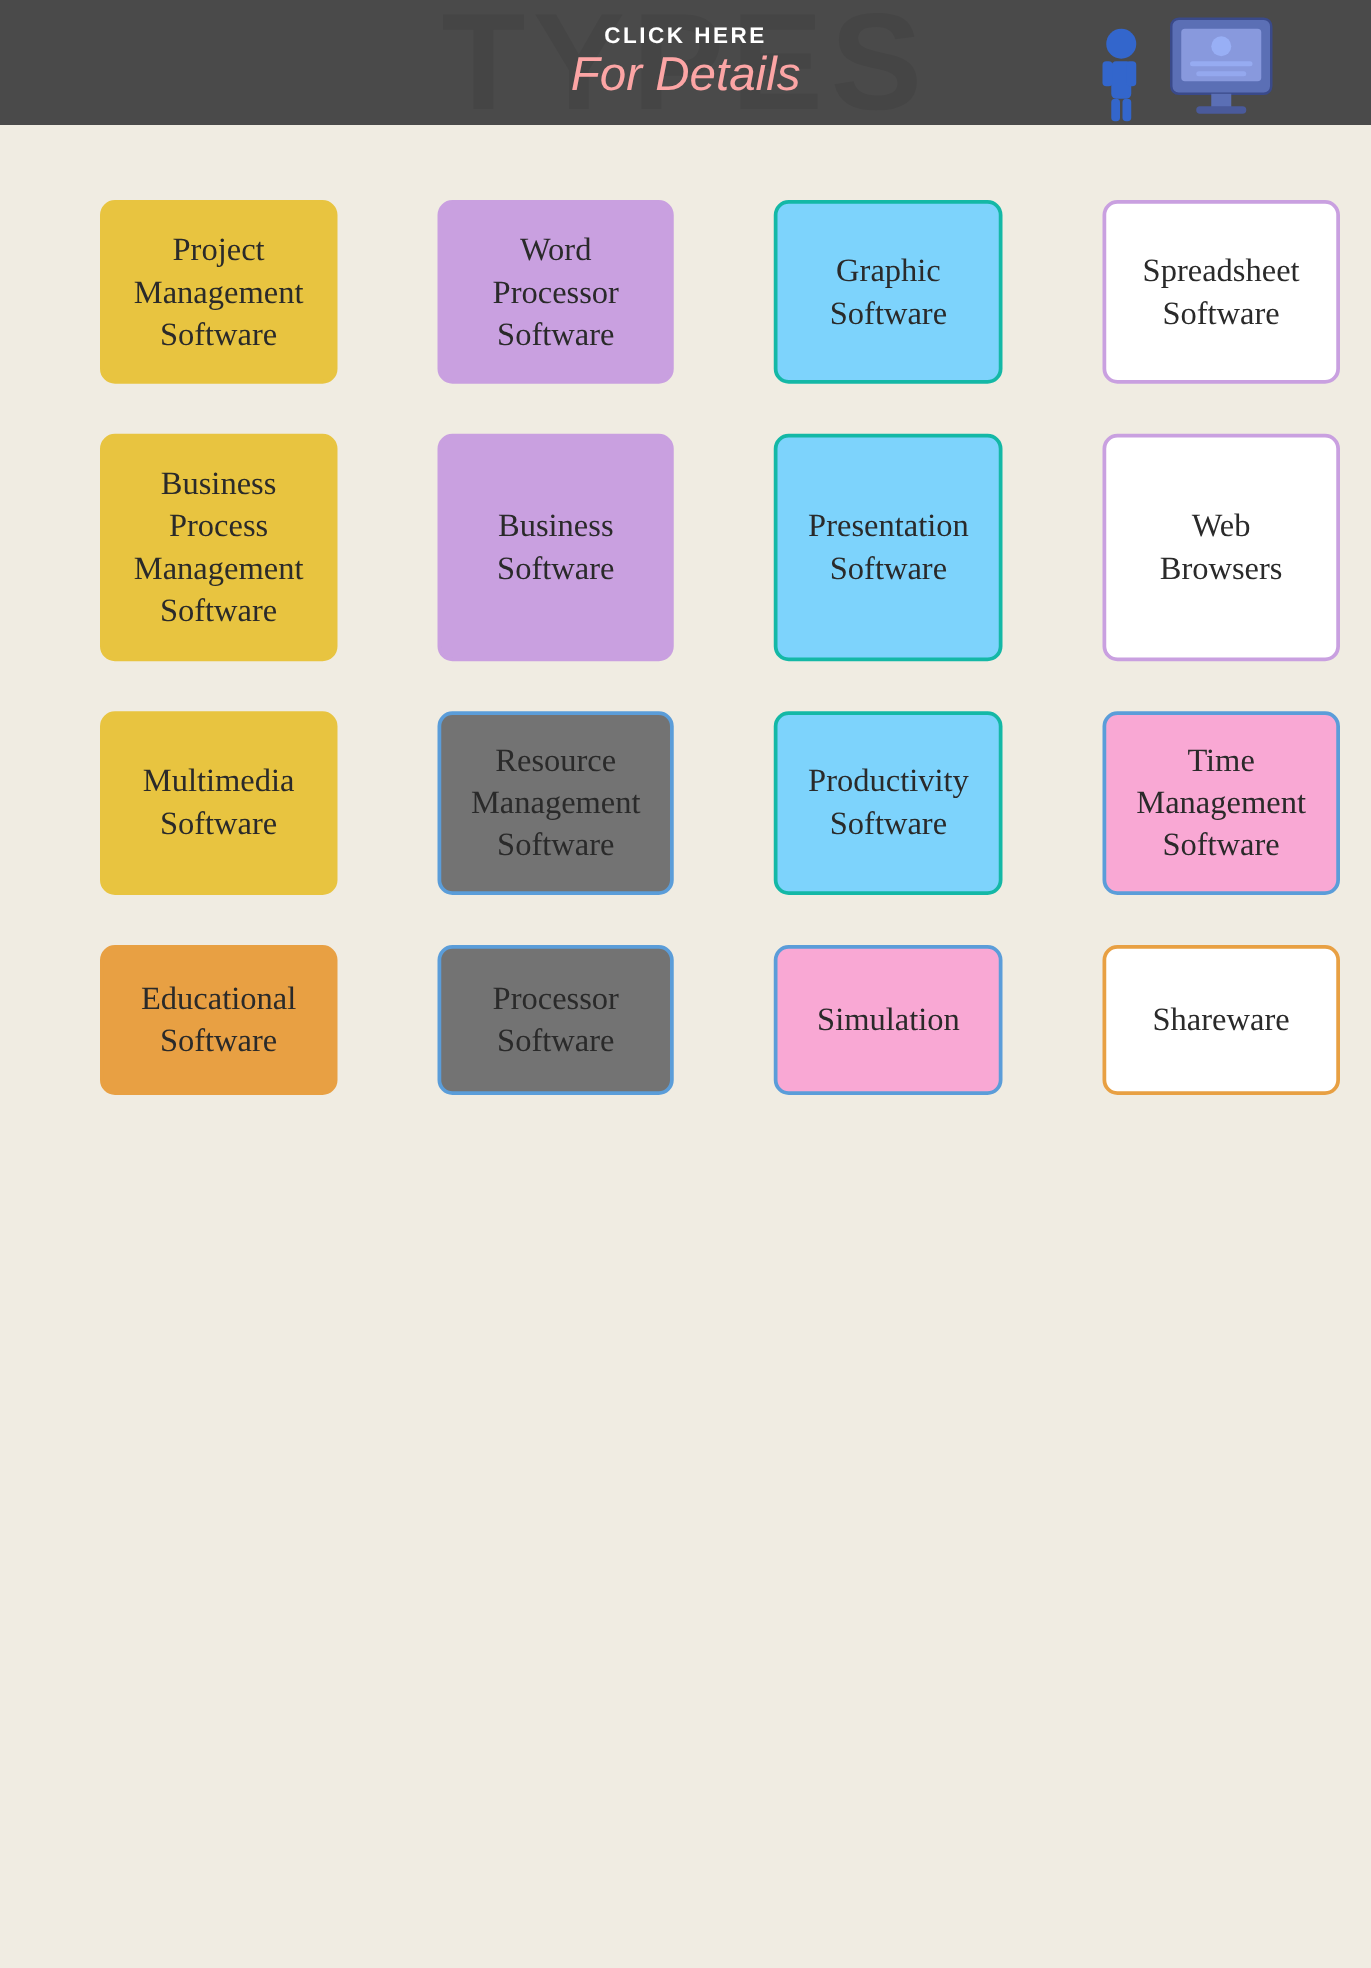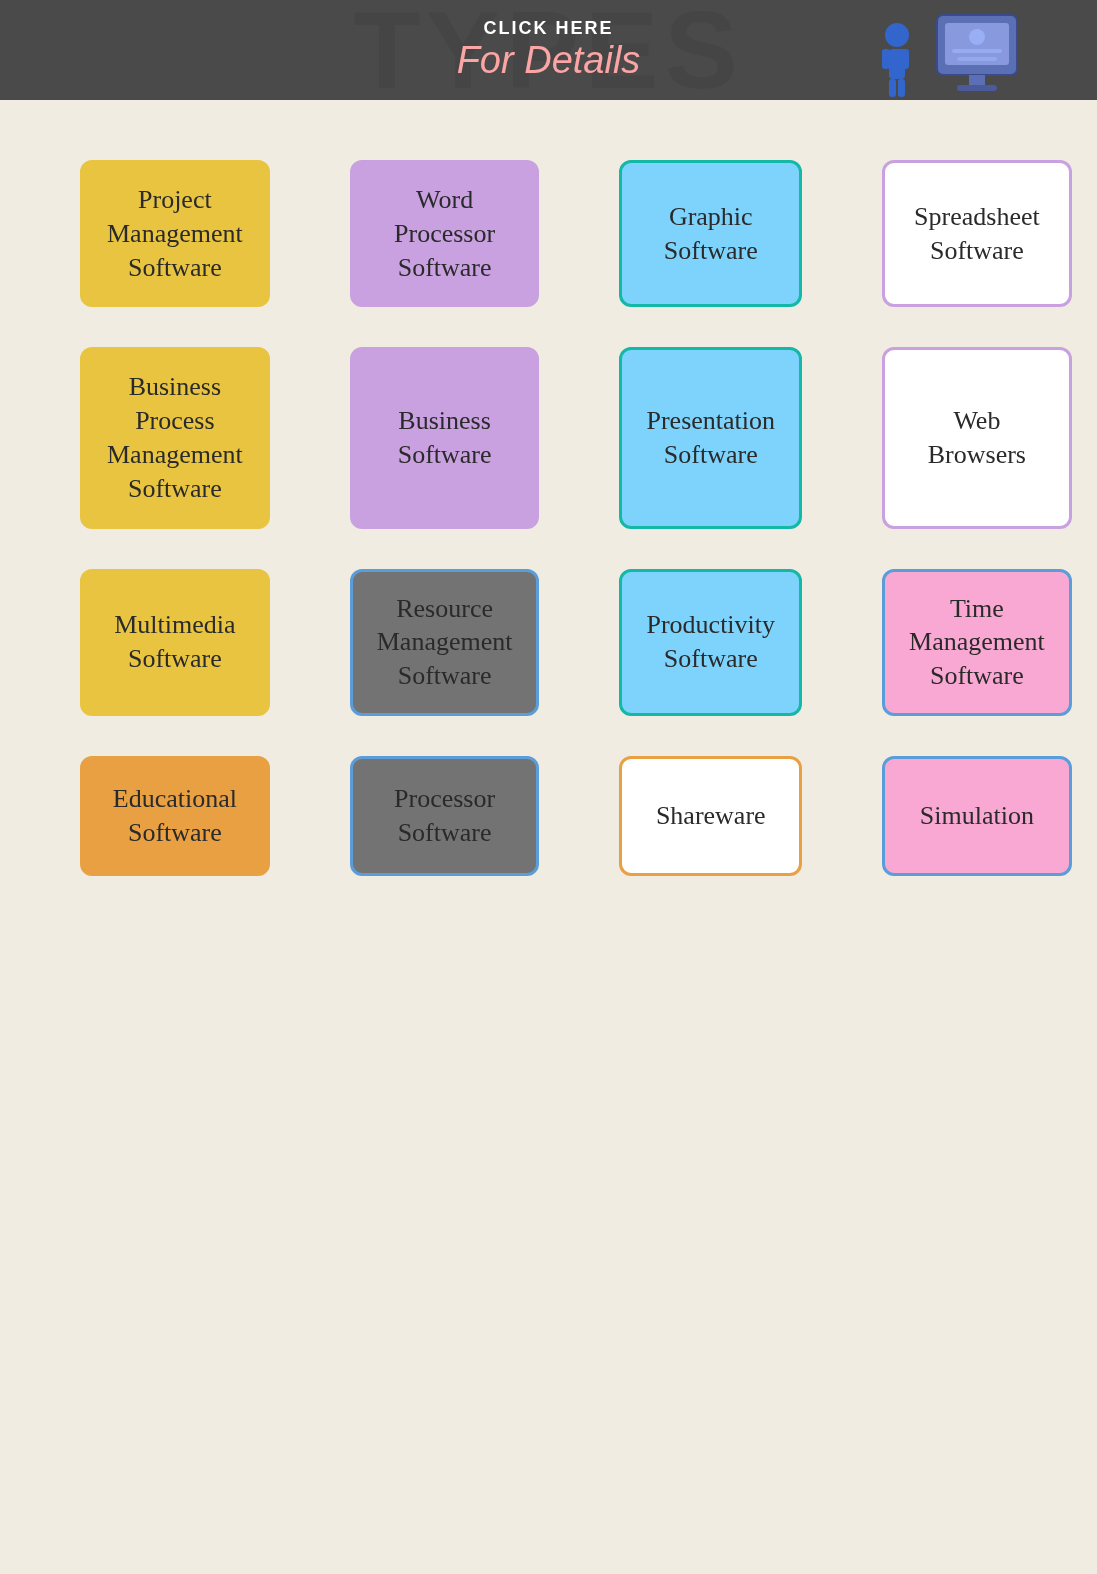--- a/index.html
+++ b/index.html
@@ -222,19 +222,19 @@
 Software</span>
     </div>
     <div class="card orange-filled">
       <span class="card-text" style="white-space: pre-line;">Educational
 Software</span>
     </div>
     <div class="card blue-filled">
       <span class="card-text" style="white-space: pre-line;">Processor
 Software</span>
     </div>
+    <div class="card white-blue-border">
+      <span class="card-text" style="white-space: pre-line;">Simulation</span>
+    </div>
     <div class="card white-orange-border">
       <span class="card-text" style="white-space: pre-line;">Shareware</span>
     </div>
-    <div class="card white-blue-border">
-      <span class="card-text" style="white-space: pre-line;">Simulation</span>
-    </div>
   </div>
 
 </body></html>

